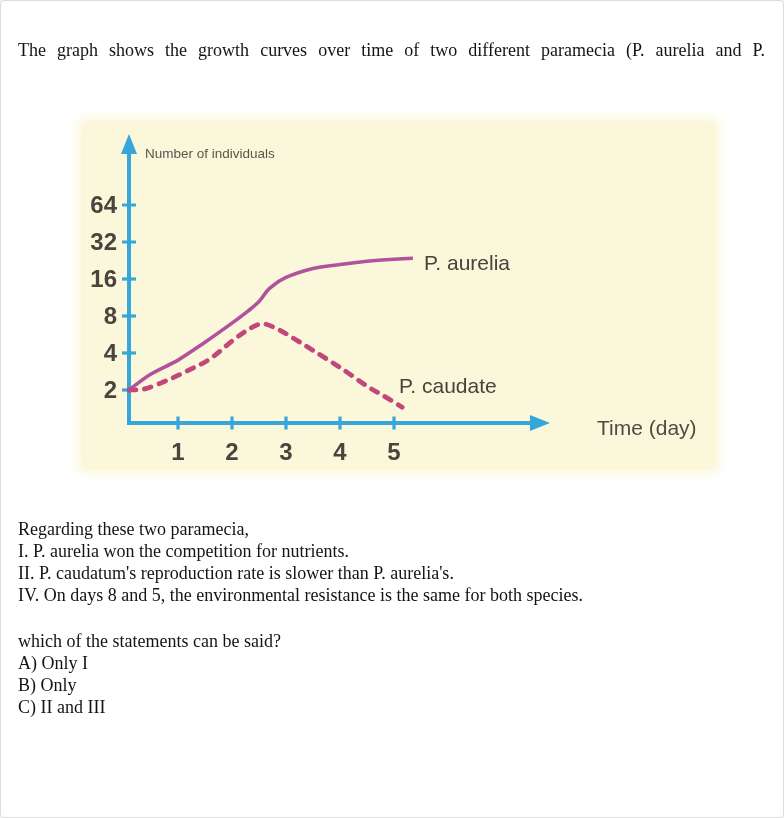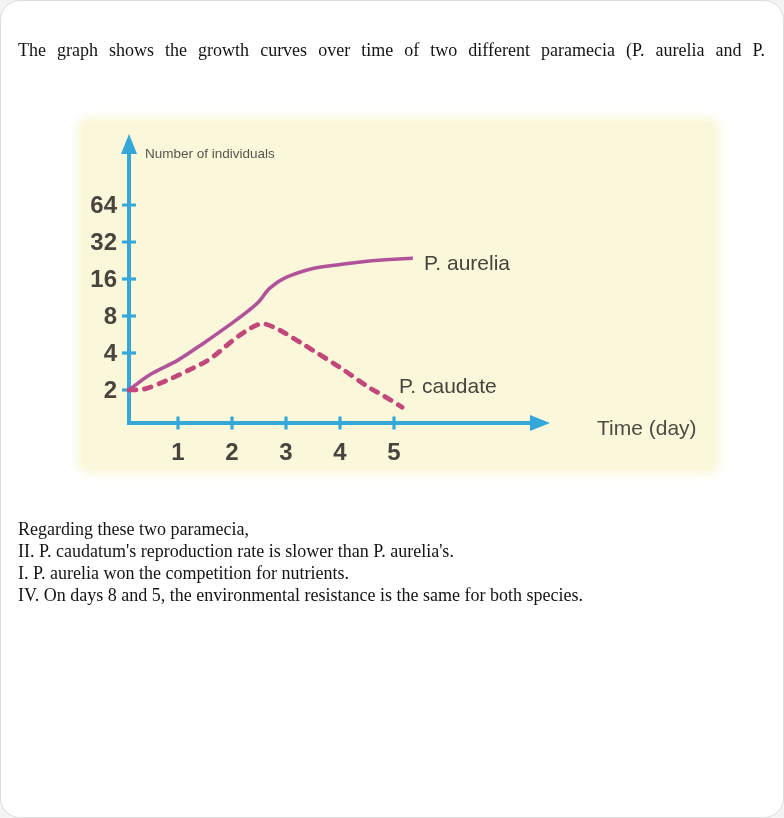--- a/index.html
+++ b/index.html
@@ -1,20 +1,20 @@
 <!DOCTYPE html>
 <html><head>
 <meta charset="utf-8">
 <style>
   * { box-sizing: border-box; margin: 0; padding: 0; }
   html, body { width: 784px; height: 818px; background: #f4f4f4; }
   body { font-family: "Liberation Serif", serif; color: #141414; }
   .card {
     position: absolute; left: 0; top: 0; width: 784px; height: 818px;
-    background: #ffffff; border: 1px solid #dddddd; border-radius: 20px;
+    background: #ffffff; border: 1px solid #dddddd; border-radius: 4px;
     overflow: hidden;
   }
   .intro {
     margin: 38px 18px 0 17px;
     font-size: 18px; line-height: 23px;
   }
   .intro .jline { text-align: justify; text-align-last: justify; }
   .figure-panel {
     margin: 59px 0 0 80px;
     width: 635px; height: 349px;
@@ -73,18 +73,24 @@
         </g>
       <text x="64" y="37" font-size="13.5" fill="#5a564e">Number of individuals</text>
       <text x="516" y="314" font-size="21" fill="#4e4a44">Time (day)</text>
       <text x="343" y="149" font-size="21" fill="#47433d">P. aurelia</text>
       <text x="318" y="272" font-size="21" fill="#47433d">P. caudate</text>
     </svg>
   </div>
 
   <div class="qblock">
     <div>Regarding these two paramecia,</div>
+    <div>I. P. aurelia won the competition for nutrients.</div>
     <div>II. P. caudatum's reproduction rate is slower than P. aurelia's.</div>
-    <div>I. P. aurelia won the competition for nutrients.</div>
     <div>IV. On days 8 and 5, the environmental resistance is the same for both species.</div>
+    <div class="options">
+      <div>which of the statements can be said?</div>
+      <div>A) Only I</div>
+      <div>B) Only</div>
+      <div>C) II and III</div>
+    </div>
   </div>
 
 </div>
 
 </body></html>

